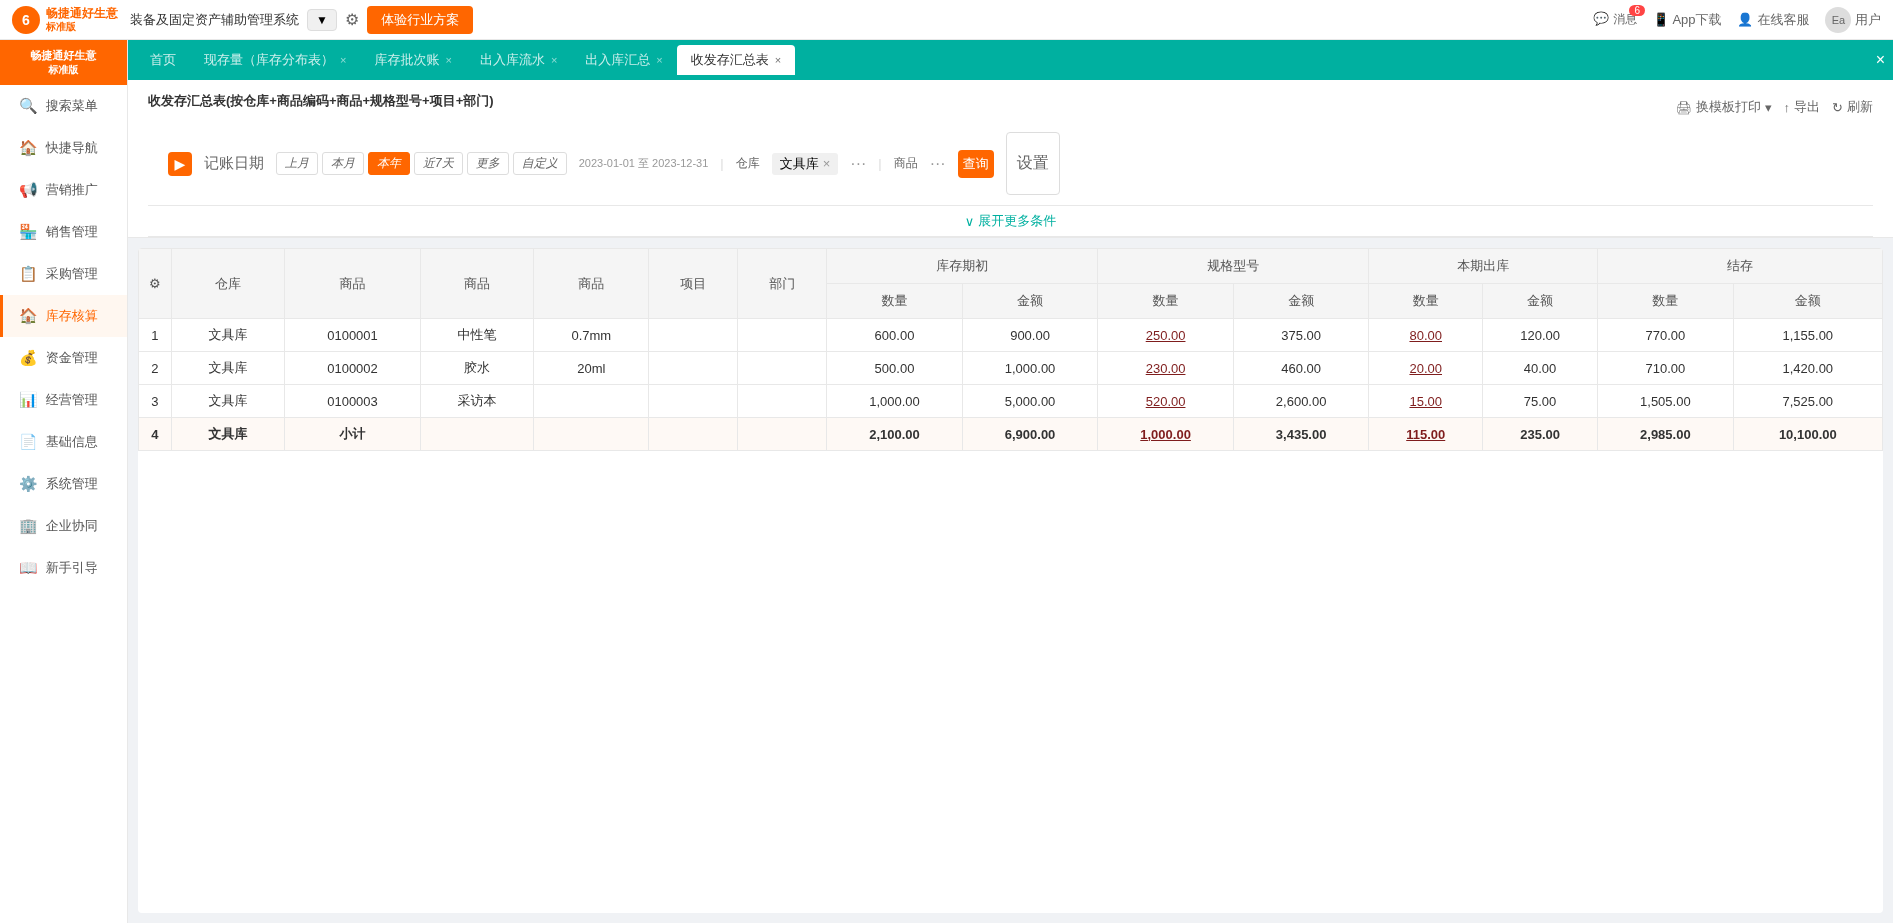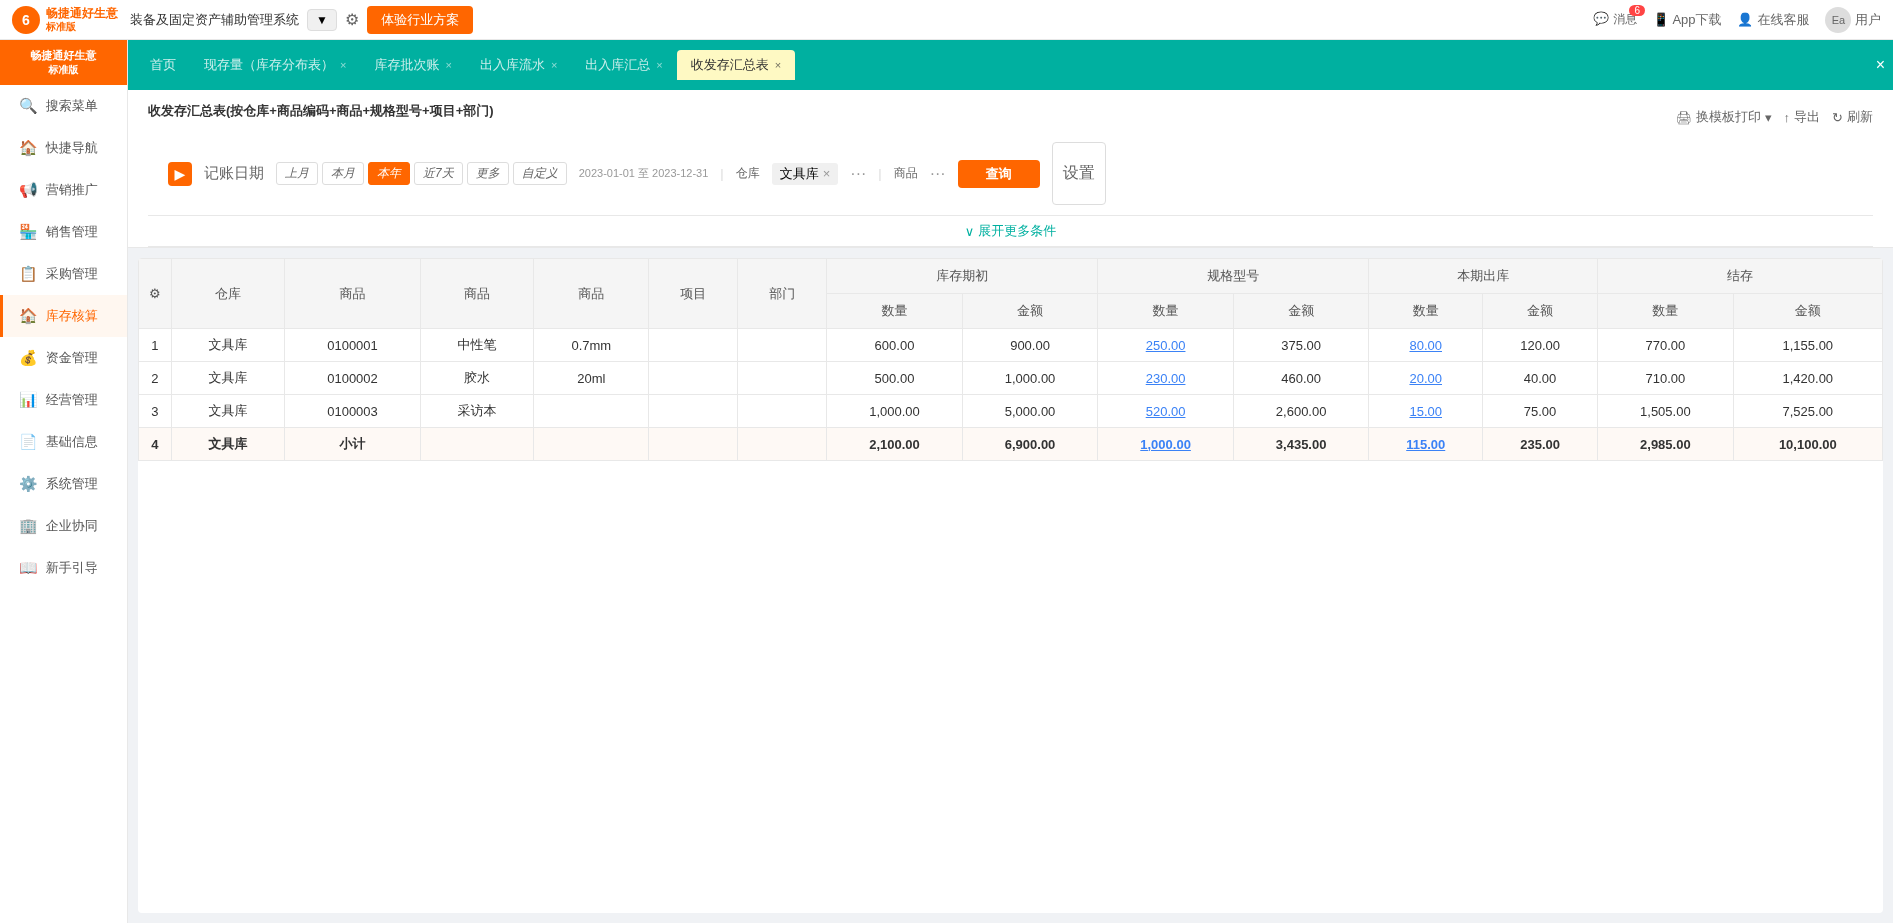--- a/index.html
+++ b/index.html
@@ -27,23 +27,23 @@
     .sidebar { width: 128px; background: #fff; border-right: 1px solid #e8e8e8; display: flex; flex-direction: column; flex-shrink: 0; }
     .sidebar-brand { background: #ff6600; color: white; padding: 8px; text-align: center; font-size: 11px; font-weight: bold; }
     .sidebar-item { display: flex; align-items: center; gap: 8px; padding: 12px 16px; cursor: pointer; color: #555; font-size: 13px; border-left: 3px solid transparent; }
     .sidebar-item.active { background: #fff7f0; color: #ff6600; border-left: 3px solid #ff6600; }
     .sidebar-item .s-icon { font-size: 15px; }
 
     
     .content-area { flex: 1; display: flex; flex-direction: column; overflow: hidden; }
 
     
-    .tab-bar { background: #00b0a0; display: flex; align-items: center; height: 50px; padding: 0 8px; flex-shrink: 0; }
+    .tab-bar { background: #00b0a0; display: flex; align-items: center; height: 40px; padding: 0 8px; flex-shrink: 0; }
     .tab-item { display: flex; align-items: center; gap: 6px; padding: 6px 14px; color: rgba(255,255,255,0.8); cursor: pointer; font-size: 13px; border-radius: 4px 4px 0 0; }
-    .tab-item.active { background: #fef9c3; color: #333; border-radius: 4px 4px 0 0; }
+    .tab-item.active { background: #ffffff; color: #333; border-radius: 4px 4px 0 0; }
     .tab-close { font-size: 11px; opacity: 0.7; }
     .tab-bar-close { margin-left: auto; color: white; cursor: pointer; font-size: 16px; }
 
     
     .page-content { background: #f0f2f5; flex: 1; display: flex; flex-direction: column; overflow: hidden; }
 
     
     .page-header { background: #fff; padding: 12px 20px 0 20px; border-bottom: 1px solid #e8e8e8; }
     .page-title { font-size: 13px; font-weight: bold; color: #333; margin-bottom: 12px; }
     .btn-template { color: #666; font-size: 12px; cursor: pointer; display: flex; align-items: center; gap: 4px; }
@@ -56,34 +56,34 @@
     .filter-label { color: #666; font-size: 15px; }
     .date-chips { display: flex; align-items: center; gap: 4px; font-style: italic; }
     .chip { padding: 2px 8px; border-radius: 3px; cursor: pointer; font-size: 12px; color: #666; border: 1px solid #ddd; }
     .chip.active { background: #ff6600; color: white; border-color: #ff6600; }
     .filter-divider { color: #ddd; }
     .warehouse-label { color: #666; font-size: 12px; }
     .warehouse-tag { display: flex; align-items: center; gap: 4px; background: #f0f0f0; border-radius: 3px; padding: 2px 8px; font-size: 12px; }
     .warehouse-tag .tag-close { cursor: pointer; color: #999; }
     .more-dots { color: #999; cursor: pointer; font-size: 16px; }
     .product-label { color: #666; font-size: 12px; }
-    .btn-query { background: #ff6600; color: white; border: none; border-radius: 4px; padding: 5px 28px; cursor: pointer; font-size: 13px; font-weight: bold; }
+    .btn-query { background: #ff6600; color: white; border: none; border-radius: 4px; padding: 5px 5px; cursor: pointer; font-size: 13px; }
     .btn-settings { color: #666; border: 1px solid #ddd; border-radius: 4px; padding: 20px 10px; cursor: pointer; font-size: 16px; background: #fff; }
 
     
     .expand-more { background: #fff; text-align: center; padding: 6px; border-bottom: 1px solid #e8e8e8; }
     .expand-more-btn { color: #00b0a0; font-size: 12px; cursor: pointer; display: inline-flex; align-items: center; gap: 4px; }
 
     
     .table-container { flex: 1; overflow: auto; padding: 0; background: #fff; margin: 10px; border-radius: 4px; }
     .data-table { width: 100%; border-collapse: collapse; font-size: 13px; }
     .data-table th { background: #f5f5f5; color: #555; font-weight: normal; padding: 8px 10px; border: 1px solid #e8e8e8; text-align: center; white-space: nowrap; }
     .data-table td { padding: 7px 10px; border: 1px solid #e8e8e8; text-align: center; color: #333; }
     .data-table .subtotal td { font-weight: bold; background: #fef9f5; }
-    .data-table .link-cell { color: #3b82f6; text-decoration: underline; cursor: pointer; }
+    .data-table .link-cell { color: #7f1d1d; text-decoration: underline; cursor: pointer; }
     .th-group { text-align: center; }
     .gear-cell { width: 32px; }
 
     .header-top-row { display: flex; align-items: center; justify-content: space-between; }
     .actions-right { display: flex; align-items: center; gap: 12px; }
   </style>
 </head>
 <body>
 
 <div class="top-bar">

